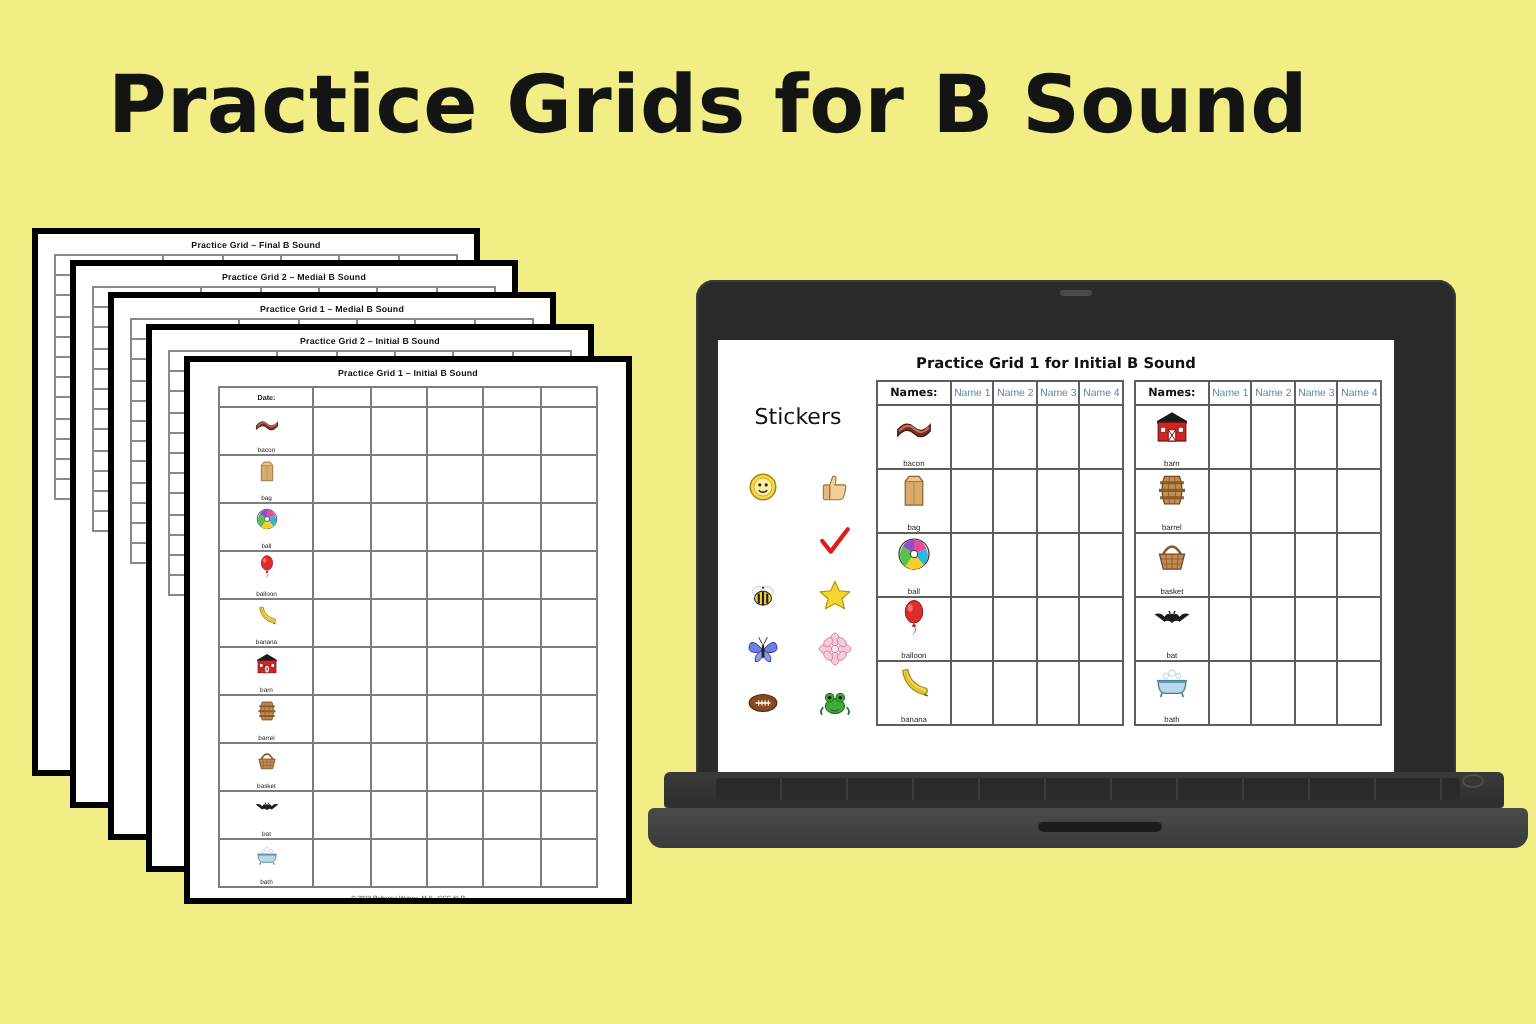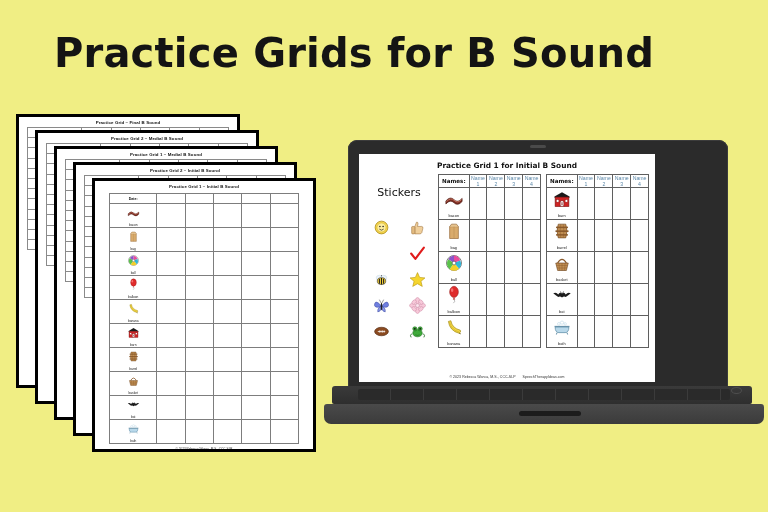--- a/index.html
+++ b/index.html
@@ -51,21 +51,21 @@
   .lid{
     position:absolute;left:12px;top:0;width:380px;height:254px;
     background:#2b2b2b;border-radius:9px 9px 3px 3px;
     box-shadow:inset 0 0 0 1px #3c3c3c;
   }
   .notch{
     position:absolute;left:50%;transform:translateX(-50%);top:5px;
     width:16px;height:3px;border-radius:2px;background:#4a4a4a;
   }
   .screen{
-    position:absolute;left:11px;top:14px;width:296px;height:228px;
+    position:absolute;left:11px;top:30px;width:338px;height:228px;
     background:#ffffff;overflow:hidden;
   }
   .base{
     position:absolute;left:-4px;top:246px;width:420px;height:18px;
     background:linear-gradient(#3a3a3a,#2e2e2e);
     border-radius:3px 3px 2px 2px;
   }
   .keys{
     position:absolute;left:22px;top:249px;width:372px;height:11px;
     background:#2a2a2a;border-radius:2px;

